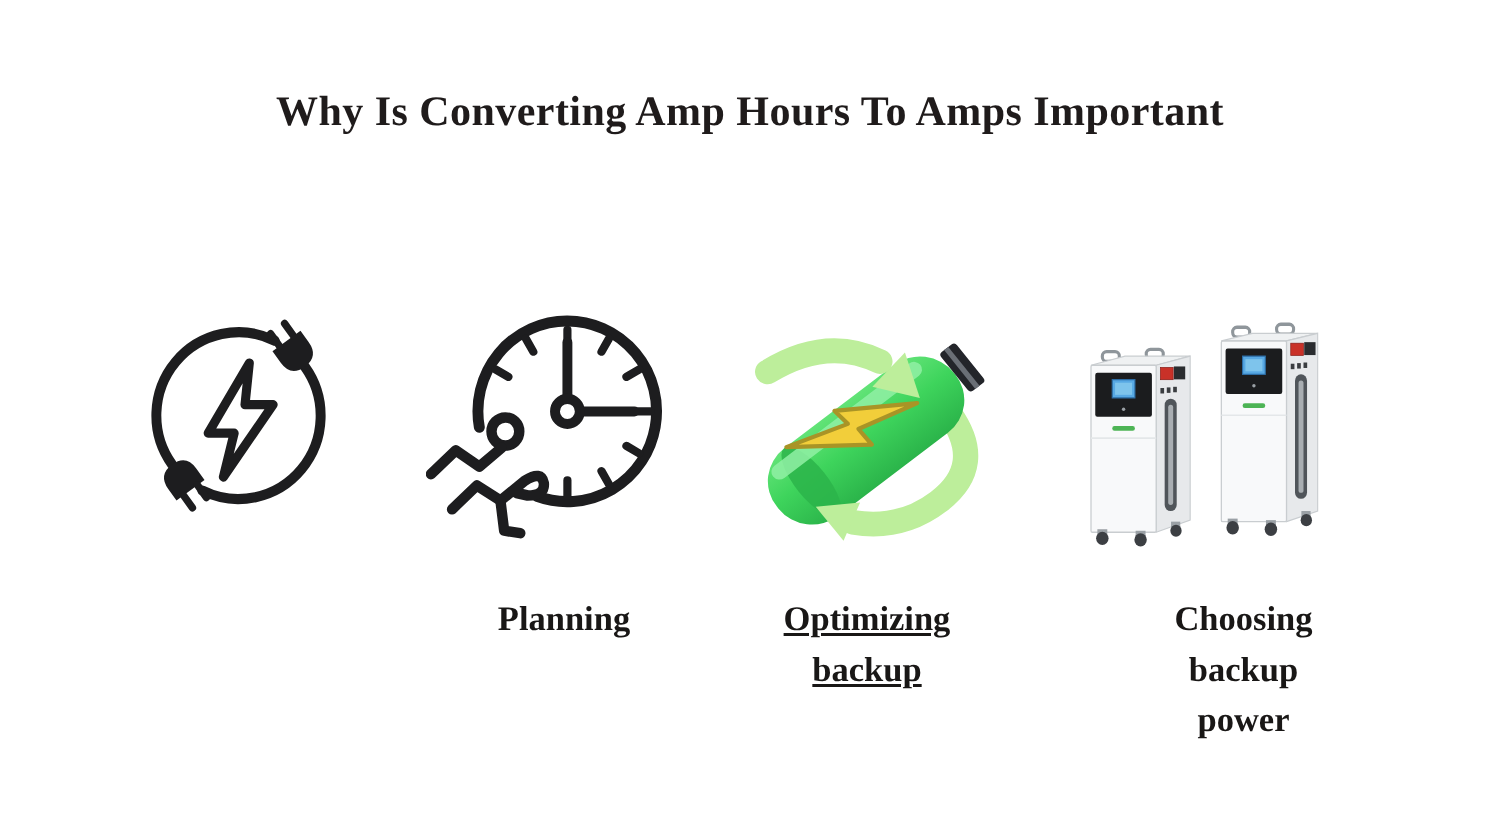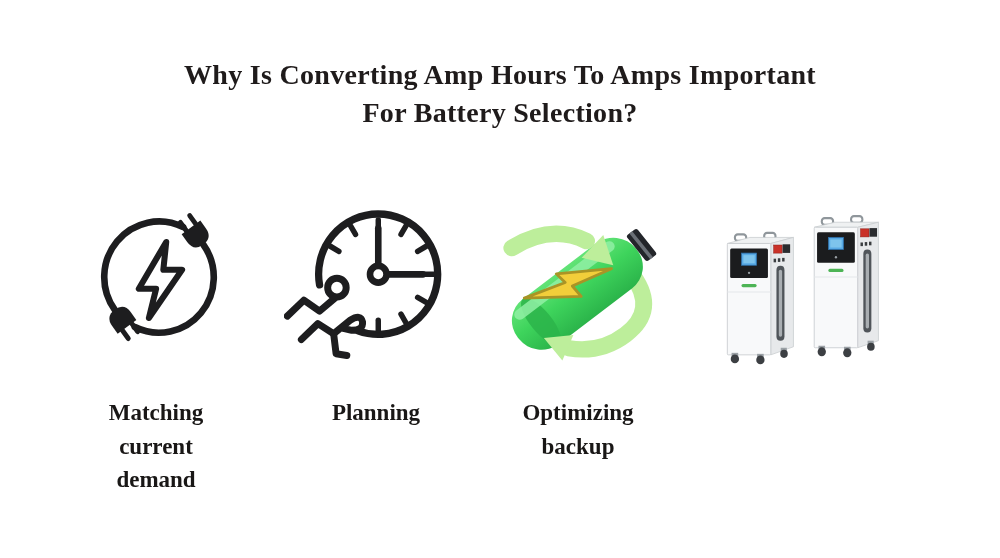--- a/index.html
+++ b/index.html
@@ -26,21 +26,20 @@
     color:var(--label-text,#191716);
   }
 </style>
 </head>
 <body style="background: rgb(255, 255, 255);">
 
 <div class="canvas">
 
   <div class="title">
     <div>Why Is Converting Amp Hours To Amps Important</div>
-    <div>For Battery Selection?</div>
   </div>
 
   <div class="icon" style="left:84px;top:204px;width:150px;height:152px;">
     <svg viewBox="0 0 104 104" preserveAspectRatio="none">
       <g style="stroke:var(--icon-line);fill:none;" stroke-linecap="round" stroke-linejoin="round">
         <path d="M 68.7 15.8 A 38 38 0 0 0 21.3 72.3" stroke-width="4.6"></path>
         <path d="M 35.3 84.2 A 38 38 0 0 0 82.7 27.7" stroke-width="4.6"></path>
         <path d="M57,26 L38,58 L50,58 L45,78 L68,45 L55,45 Z" stroke-width="4.2"></path>
       </g>
       <g transform="translate(82.7,27.7) rotate(-126)">
@@ -173,26 +172,26 @@
             <rect x="135.5" y="142" width="7" height="4" fill="#9aa0a5"></rect>
             <rect x="160.5" y="136" width="6.5" height="4" fill="#9aa0a5"></rect>
           <circle cx="112" cy="147" r="4.4" style="fill:var(--wheel-gray);"></circle>
             <circle cx="139" cy="148" r="4.4" style="fill:var(--wheel-gray);"></circle>
             <circle cx="164" cy="142" r="4" style="fill:var(--wheel-gray);"></circle>
         </g>
       </g>
     </svg>
   </div>
 
-  <div class="label" style="left:44px;">
-    <div>Matching</div>
-    <div>current</div>
-    <div>demand</div>
-  </div>
   <div class="label" style="left:264px;">
     <div>Planning</div>
   </div>
-  <div class="label" style="left:466px;">
+  <div class="label" style="left:466px;text-decoration:underline;">
     <div>Optimizing</div>
     <div>backup</div>
+  </div>
+  <div class="label" style="left:717px;">
+    <div>Choosing</div>
+    <div>backup</div>
+    <div>power</div>
   </div>
 
 </div>
 
 </body></html>

